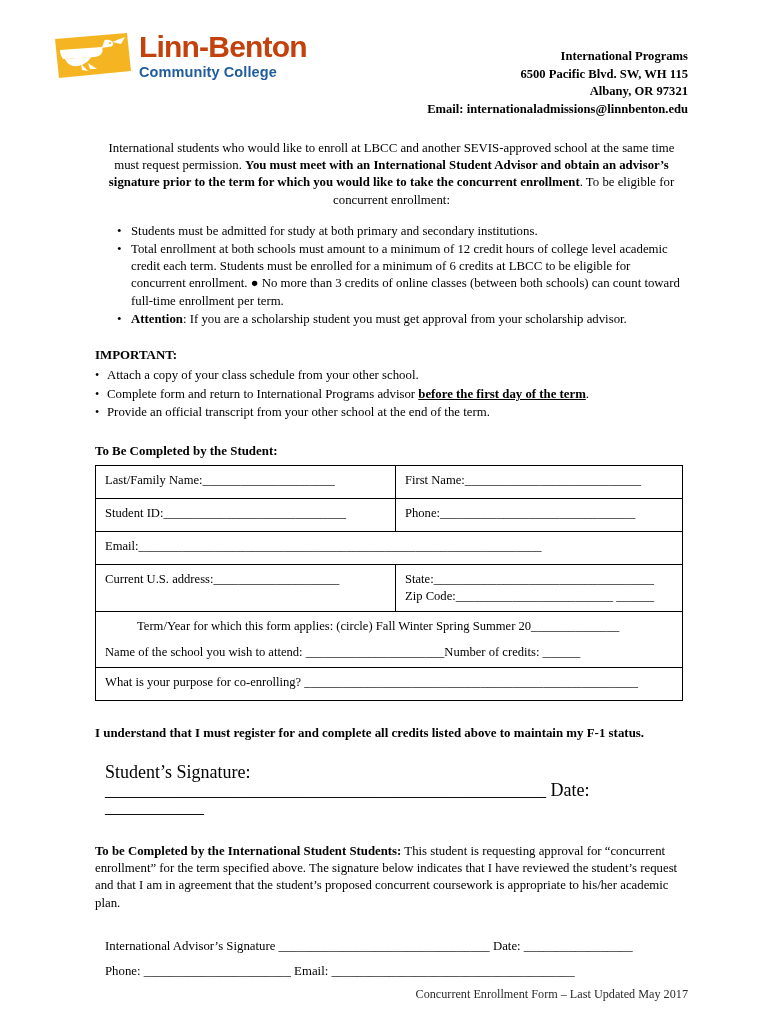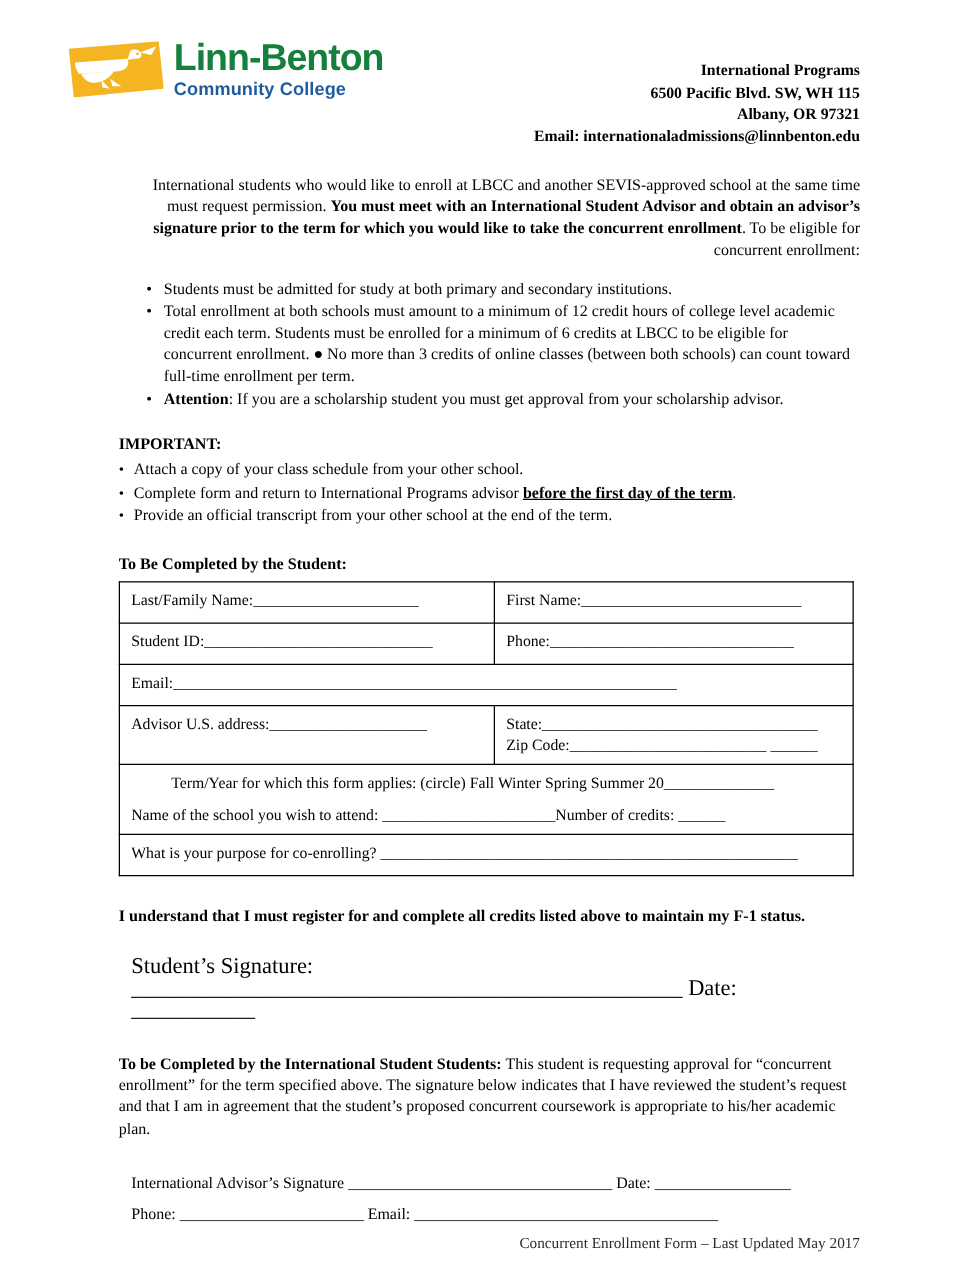--- a/index.html
+++ b/index.html
@@ -46,21 +46,21 @@
   .logo-wordmark {
     display: flex;
     flex-direction: column;
     line-height: 1;
   }
   .logo-name {
     font-family: "Liberation Sans", sans-serif;
     font-weight: bold;
     font-size: 30px;
     letter-spacing: -0.8px;
-    color: #15803d;
+    color: #c2410c;
     line-height: 1;
   }
   .logo-sub {
     font-family: "Liberation Sans", sans-serif;
     font-weight: bold;
     font-size: 14.5px;
     letter-spacing: 0.1px;
     color: #1F5C9E;
     margin-top: 3px;
   }
@@ -83,21 +83,21 @@
     font-family: "Liberation Serif", serif;
     font-size: 16.2px;
     font-weight: bold;
     margin: 26px 0 0 0;
     letter-spacing: 0.1px;
   }
   p.intro {
     font-size: 12.8px;
     line-height: 17.2px;
     margin: 22px 0 0 0;
-    text-align: right;
+    text-align: center;
   }
   p.intro b { font-weight: bold; }
 
   ul.bullets {
     margin: 14px 0 0 0;
     padding-left: 22px;
     list-style: none;
   }
   ul.bullets li {
     font-size: 12.8px;
@@ -273,21 +273,21 @@
           <td class="col-right"><span>First Name:</span><span class="fill">____________________________</span></td>
         </tr>
         <tr>
           <td class="col-left"><span>Student ID:</span><span class="fill">_____________________________</span></td>
           <td class="col-right"><span>Phone:</span><span class="fill">_______________________________</span></td>
         </tr>
         <tr class="row-tall">
           <td colspan="2"><span>Email:</span><span class="fill">________________________________________________________________</span></td>
         </tr>
         <tr>
-          <td class="col-left addr-cell"><span>Advisor U.S. address:</span><span class="fill">____________________</span></td>
+          <td class="col-left addr-cell"><span>Current U.S. address:</span><span class="fill">____________________</span></td>
           <td class="col-right addr-cell">
             <div><span>State:</span><span class="fill">___________________________________</span></div>
             <div><span>Zip Code:</span><span class="fill">_________________________ ______</span></div>
           </td>
         </tr>
         <tr class="row-term">
           <td colspan="2">
             <div class="term-line"><span>Term/Year for which this form applies: (circle) Fall Winter Spring Summer 20</span><span class="fill">______________</span></div>
             <div><span>Name of the school you wish to attend: </span><span class="fill">______________________</span><span>Number of credits: </span><span class="fill">______</span></div>
           </td>

